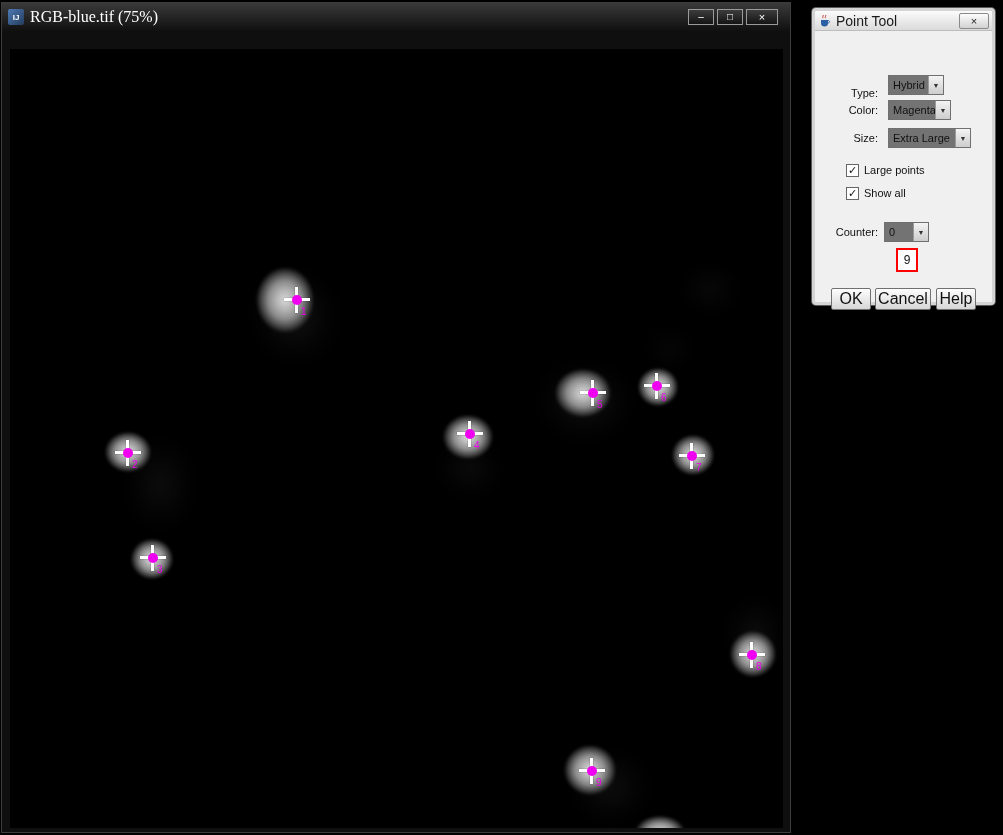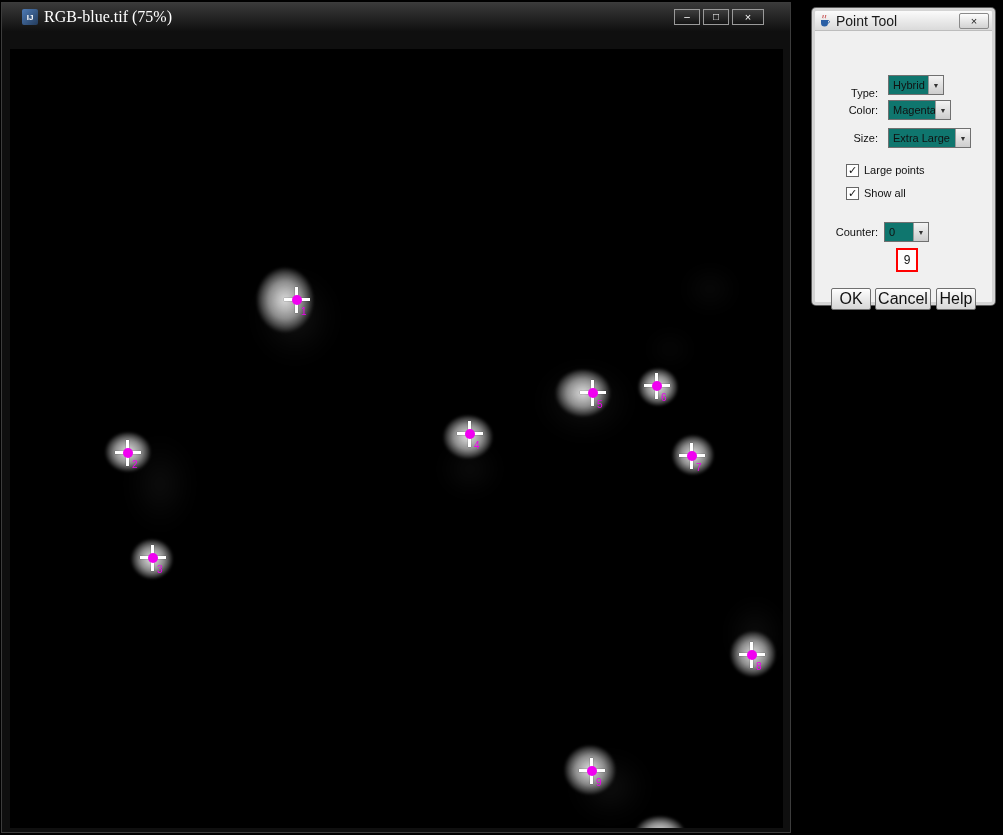--- a/index.html
+++ b/index.html
@@ -2,21 +2,21 @@
 <html style="--marker: #f000f0; --countborder: #ff0000;"><head>
 <meta charset="utf-8">
 <style>
   * { margin:0; padding:0; box-sizing:border-box; }
   html,body { width:1003px; height:835px; background:#000; overflow:hidden;
               font-family:"Liberation Sans", sans-serif; }
 
   
   #image-window { position:absolute; left:1px; top:2px; width:790px; height:831px;
                   background:#0f0f0f; border:1px solid #3c3c3c; }
-  .titlebar { height:28px; display:flex; align-items:center; padding:0 20px;
+  .titlebar { height:28px; display:flex; align-items:center; padding:0 6px;
               background:linear-gradient(#3a3a3a,#101010); }
   .ij-icon { width:16px; height:16px; margin-right:6px; border-radius:2px;
              background:linear-gradient(135deg,#4d7ab5,#243c5c);
              color:#fff; font-size:8px; font-weight:bold;
              display:flex; align-items:center; justify-content:center; }
   .win-title { color:#fff; font-size:16px; flex:1; white-space:nowrap; overflow:hidden;font-family:Liberation Serif, serif; }
   .win-btns { display:flex; gap:3px; margin-right:6px; }
   .win-btn { width:26px; height:16px; border:1px solid #9a9a9a; color:#fff;
              background:linear-gradient(#3d3d3d,#141414); font-size:10px; line-height:1;
              display:flex; align-items:center; justify-content:center; cursor:default; }
@@ -48,21 +48,21 @@
                  background:linear-gradient(#fbfbfb,#dadada); border-bottom:1px solid #bdbdbd;
                  border-radius:2px 2px 0 0; }
   .java-icon { width:13px; height:13px; margin-right:5px; flex:none; }
   .pt-title { font-size:14px; color:#1a1a1a; flex:1; }
   .pt-close { width:30px; height:16px; border:1px solid #8a8a8a; border-radius:2px;
               background:linear-gradient(#fdfdfd,#d2d2d2); color:#222; font-size:11px;
               display:flex; align-items:center; justify-content:center; cursor:default; }
 
   .pt-body { position:relative; width:100%; height:calc(100% - 20px); font-size:11px; color:#111; }
   .fld-label { position:absolute; left:5px; width:58px; text-align:right; line-height:20px; }
-  .dropdown { position:absolute; height:20px; background:#0f766e; border:1px solid #707070;
+  .dropdown { position:absolute; height:20px; background:#737373; border:1px solid #707070;
               display:flex; align-items:stretch; font-size:11px; }
   .dropdown .val { flex:1; padding:0 4px; line-height:18px; white-space:nowrap; overflow:hidden; }
   .dropdown .arrow { width:15px; background:linear-gradient(#f4f4f4,#cdcdcd);
                      border-left:1px solid #9a9a9a; font-size:7px; color:#333;
                      display:flex; align-items:center; justify-content:center; }
   .cb-row { position:absolute; left:31px; height:16px; display:flex; align-items:center; gap:5px; }
   .cbx { width:13px; height:13px; background:#fff; border:1px solid #666;
          display:inline-flex; align-items:center; justify-content:center;
          font-size:11px; line-height:1; color:#111; }
   .cbx:not(.checked) span { visibility:hidden; }

